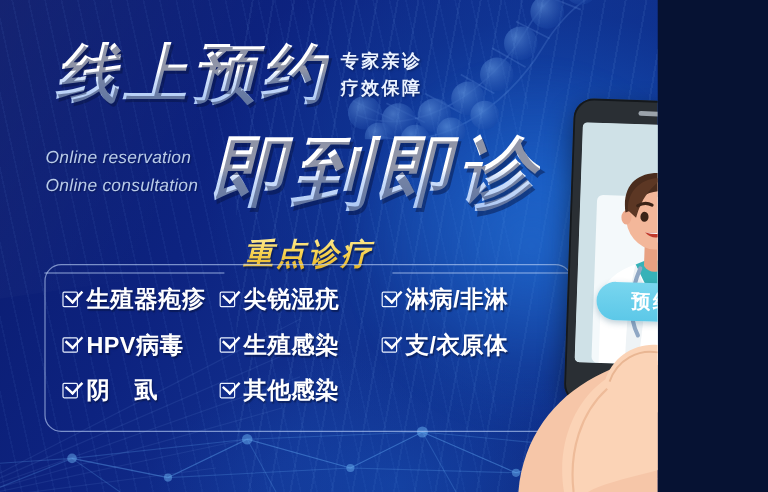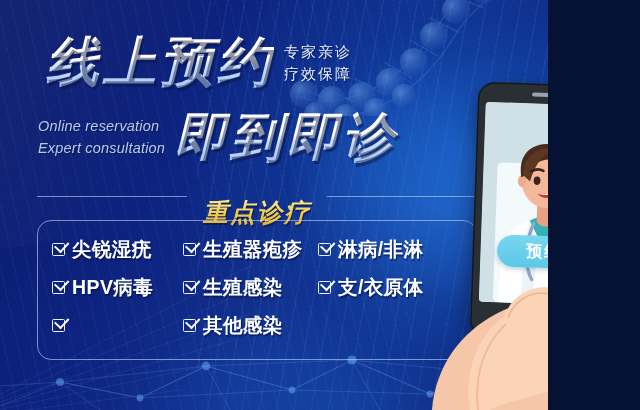--- a/index.html
+++ b/index.html
@@ -51,39 +51,39 @@
     font-size:53px;line-height:1;font-weight:bold;font-style:italic;
     letter-spacing:4px;
     background:linear-gradient(180deg,#ffffff 0%,#ffffff 44%,#cfe0fb 58%,#a9c6f4 100%);
     -webkit-background-clip:text;background-clip:text;color:transparent;
     text-shadow:2px 3px 0 rgba(6,18,60,.45);
     white-space:nowrap;
   }
   .row1{position:absolute;left:0;top:0;display:flex;align-items:flex-start;}
   .slogan{
     margin-left:10px;margin-top:6px;color:#eaf2ff;font-size:15px;line-height:1.45;
-    font-weight:400;letter-spacing:2px;white-space:nowrap;
+    font-weight:700;letter-spacing:2px;white-space:nowrap;
     text-shadow:1px 1px 2px rgba(5,15,55,.6);
   }
   .row2{position:absolute;left:-8px;top:76px;display:flex;align-items:center;}
   .eng{
     color:#b9cbe8;font-style:italic;font-size:14.5px;line-height:1.55;
     text-align:left;white-space:nowrap;letter-spacing:.2px;
     text-shadow:1px 1px 1px rgba(5,15,55,.45);
   }
-  .row2 .h-main{margin-left:9px;font-size:52px;text-align:right;}
+  .row2 .h-main{margin-left:9px;font-size:65px;text-align:right;}
 
   
   .panel{
     position:absolute;left:37px;top:220px;width:440px;height:140px;
     border:1.3px solid rgba(190,212,248,.62);border-radius:14px;
   }
   .panel-title-wrap{
     position:absolute;left:37px;top:196px;width:440px;height:32px;
-    display:flex;align-items:flex-start;justify-content:center;
+    display:flex;align-items:flex-end;justify-content:center;
   }
   .rule{height:1.3px;background:rgba(190,212,248,.62);flex:1 1 auto;}
   .rule.left{margin-right:0;}
   .rule.right{margin-left:0;}
   .panel-title{
     position:relative;padding:0 16px;font-size:25px;font-weight:bold;font-style:italic;
     letter-spacing:2px;white-space:nowrap;
     color:#f7d548;
     background:linear-gradient(180deg,#fdf0a6 0%,#f6d250 48%,#e3ad1c 100%);
     -webkit-background-clip:text;background-clip:text;
@@ -229,63 +229,64 @@
     <div class="row1">
       <div class="h-main">线上预约</div>
       <div class="slogan">
         <div>专家亲诊</div>
         <div>疗效保障</div>
       </div>
     </div>
     <div class="row2">
       <div class="eng">
         <div>Online reservation</div>
-        <div>Expert consultation</div>
+        <div>Online consultation</div>
       </div>
       <div class="h-main">即到即诊</div>
     </div>
   </div>
 
   <div class="panel-title-wrap">
     <div class="rule left"></div>
     <div class="panel-title">重点诊疗</div>
     <div class="rule right"></div>
   </div>
 
   <div class="panel"></div>
 
   <div class="grid">
     <div class="item">
       <span class="cbox"></span>
+      <span class="item-label">生殖器疱疹</span>
+    </div>
+    <div class="item">
+      <span class="cbox"></span>
       <span class="item-label">尖锐湿疣</span>
     </div>
     <div class="item">
       <span class="cbox"></span>
-      <span class="item-label">生殖器疱疹</span>
-    </div>
-    <div class="item">
-      <span class="cbox"></span>
       <span class="item-label">淋病/非淋</span>
     </div>
 
     <div class="item">
       <span class="cbox"></span>
       <span class="item-label">HPV病毒</span>
     </div>
     <div class="item">
       <span class="cbox"></span>
       <span class="item-label">生殖感染</span>
     </div>
 
     <div class="item">
       <span class="cbox"></span>
       <span class="item-label">支/衣原体</span>
     </div>
     <div class="item">
       <span class="cbox"></span>
+      <span class="item-label">阴　虱</span>
     </div>
     <div class="item">
       <span class="cbox"></span>
       <span class="item-label">其他感染</span>
     </div>
   </div>
 
   <div class="phone">
     <div class="speaker"></div>
     <div class="screen">

